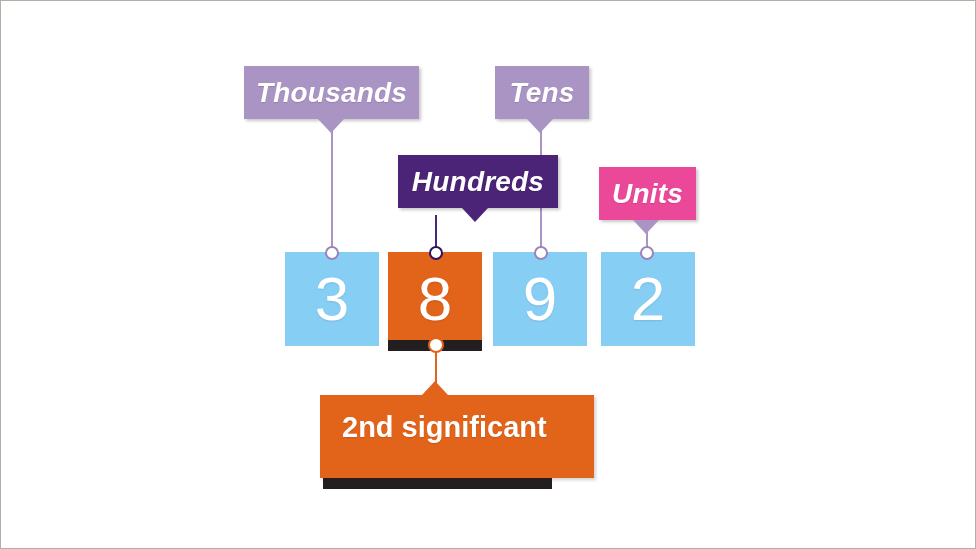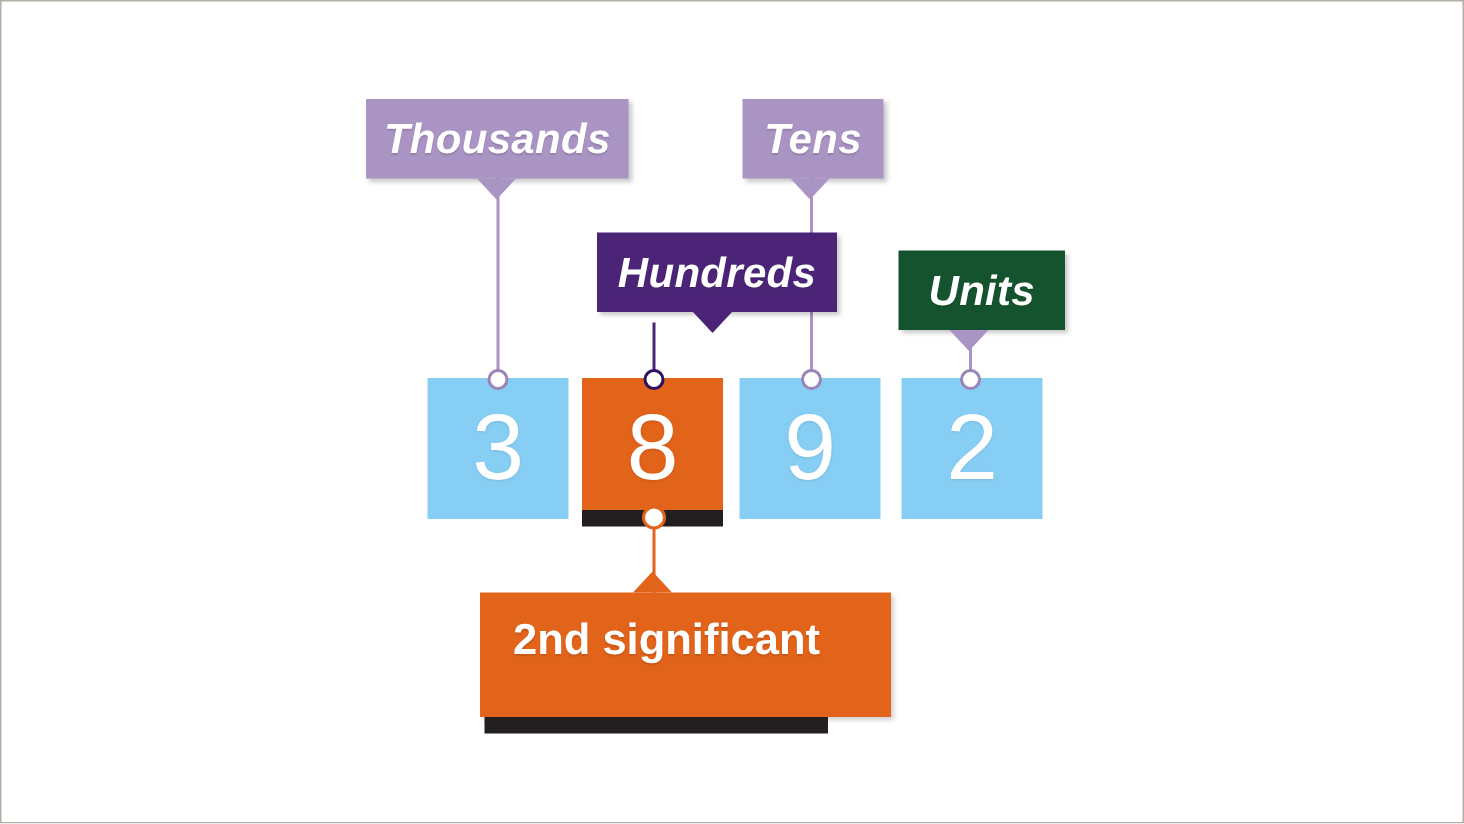--- a/index.html
+++ b/index.html
@@ -119,21 +119,21 @@
   <div class="label-box" style="left:494px;top:65px;width:94px;height:53px;background:#aa94c4;">
     <span class="txt" style="font-size:28px;text-align:center;">Tens</span>
     <span class="tail" style="left:32px;border-top:14px solid #aa94c4;"></span>
   </div>
 
   <div class="label-box" style="left:357px;top:154px;width:160px;height:53px;background:#4b2478;margin-left:40px;">
     <span class="txt" style="font-size:28px;">Hundreds</span>
     <span class="tail" style="left:64px;border-top:14px solid #4b2478;"></span>
   </div>
 
-  <div class="label-box" style="left:598px;top:166px;width:111px;height:53px;background:#14532d;">
+  <div class="label-box" style="left:598px;top:166px;width:97px;height:53px;background:#ec4899;">
     <span class="txt" style="font-size:28px;">Units</span>
     <span class="tail" style="left:34px;border-top:14px solid #aa94c4;"></span>
   </div>
 
   <div class="digit-box" style="left:284px;top:251px;width:94px;height:94px;background:#87cef5;">
     <span class="digit">3</span>
   </div>
 
   <div class="digit-box" style="left:387px;top:251px;width:94px;height:94px;background:#e2631a;">
     <span class="digit">8</span>

